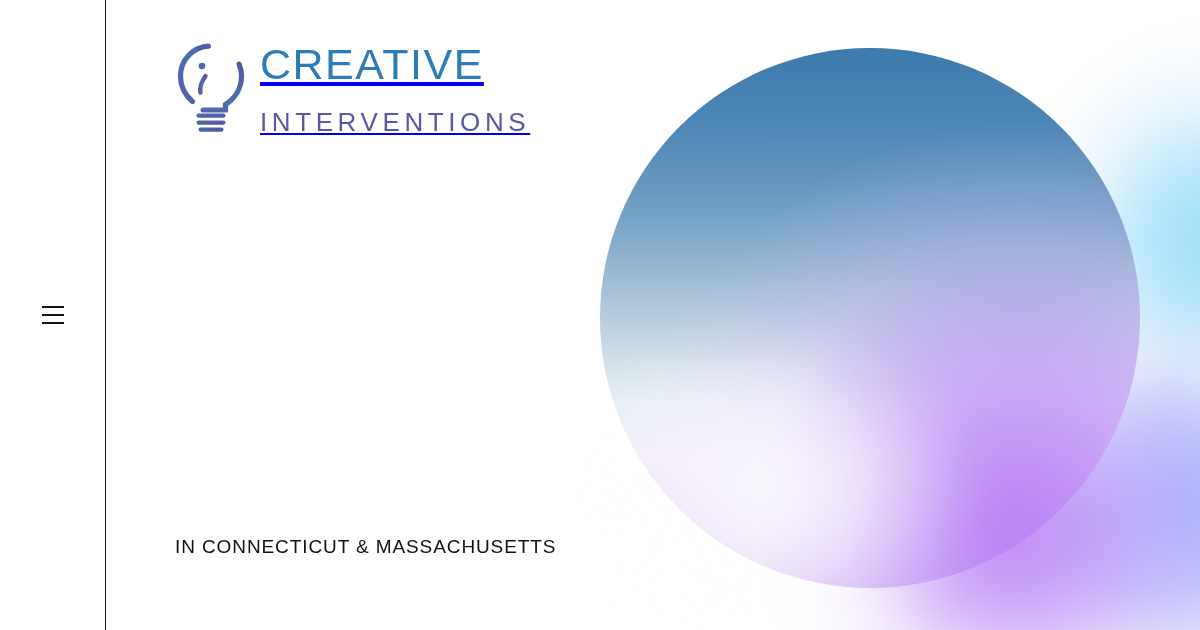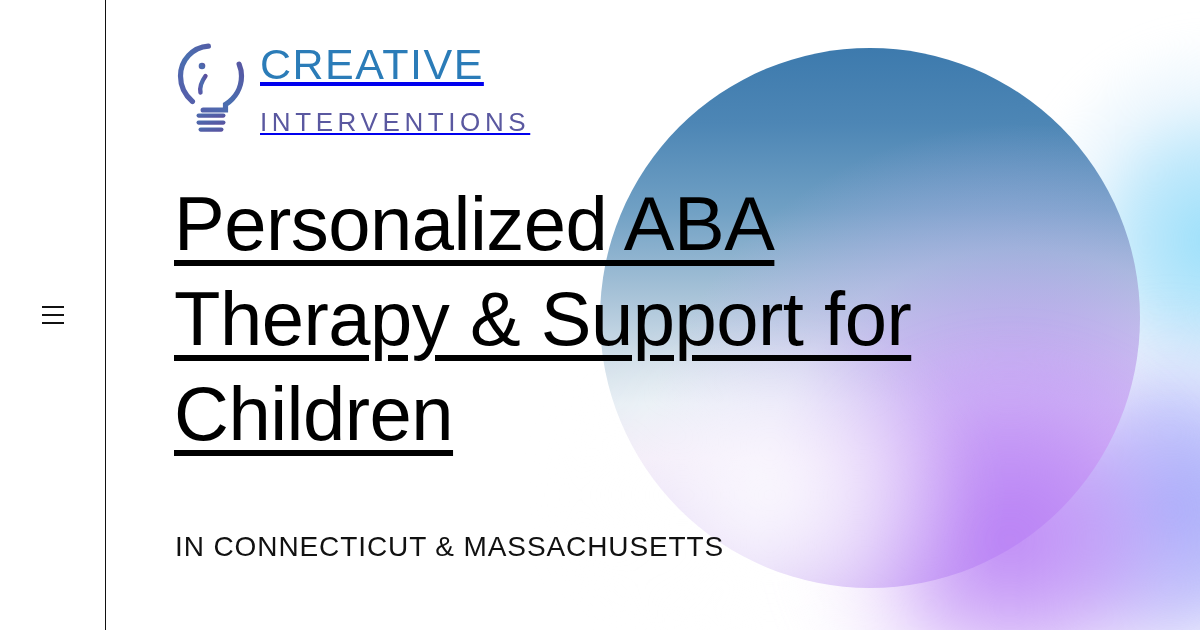--- a/index.html
+++ b/index.html
@@ -227,21 +227,21 @@
     text-decoration-skip-ink: auto;
   }
 
   .subtitle {
     position: absolute;
     left: 70px;
     top: 531px;
     margin: 0;
     font-family: "Liberation Sans", sans-serif;
     font-weight: 400;
-    font-size: 28px;
+    font-size: 19px;
     line-height: 32px;
     letter-spacing: 0.9px;
     color: #111111;
     white-space: nowrap;
   }
 </style>
 </head>
 <body>
 
 <div class="page">
@@ -287,18 +287,17 @@
         <rect x="22.5" y="73.5" width="29" height="4.2" rx="2.1" fill="url(#baseGrad)"></rect>
         <rect x="22.5" y="80.5" width="29" height="4.2" rx="2.1" fill="url(#baseGrad)"></rect>
         <rect x="24.5" y="87.5" width="25" height="4.2" rx="2.1" fill="url(#baseGrad)"></rect>
       </svg>
       <span class="logo-words">
         <span class="logo-primary">CREATIVE</span>
         <span class="logo-secondary">INTERVENTIONS</span>
       </span>
     </a>
 
-    <h1 class="headline">Personalized ABA Therapy &amp; Support for Children</h1>
 
     <p class="subtitle">IN CONNECTICUT &amp; MASSACHUSETTS</p>
 
   </div>
 </div>
 
 </body></html>

